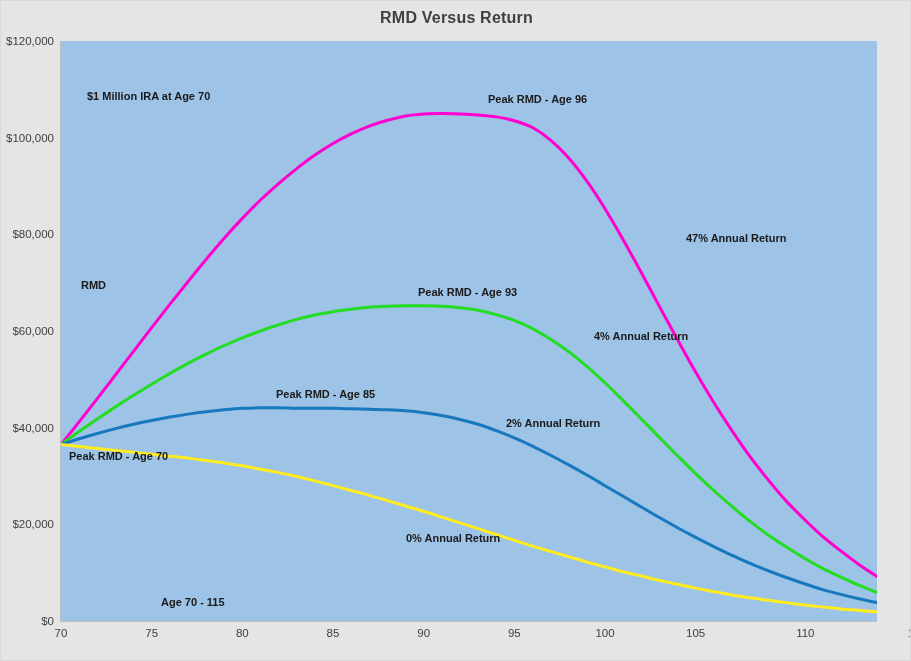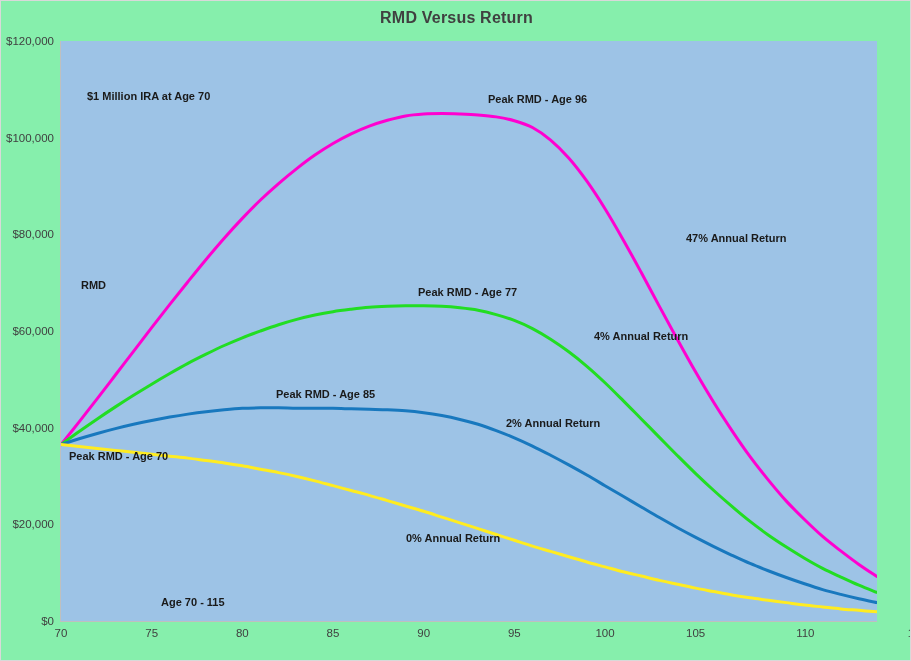--- a/index.html
+++ b/index.html
@@ -7,21 +7,21 @@
     padding: 0;
     background: #ffffff;
   }
   body {
     font-family: "Liberation Sans", sans-serif;
   }
   #chart-root {
     position: relative;
     width: 911px;
     height: 661px;
-    background: #86efac;
+    background: #e5e5e5;
     border: 1px solid #d9d9d9;
     box-sizing: border-box;
     overflow: hidden;
   }
   #chart-title {
     position: absolute;
     left: 0;
     top: 8px;
     width: 911px;
     text-align: center;
@@ -115,21 +115,21 @@
         <path d="M 0.00 403.58 C 3.02 401.41, 12.09 394.80, 18.13 390.53 C 24.18 386.26, 30.22 382.08, 36.27 377.97 C 42.31 373.86, 48.36 369.83, 54.40 365.88 C 60.44 361.94, 66.49 358.07, 72.53 354.28 C 78.58 350.50, 84.62 346.79, 90.67 343.17 C 96.71 339.54, 102.76 336.00, 108.80 332.53 C 114.84 329.07, 120.89 325.61, 126.93 322.38 C 132.98 319.16, 139.02 316.18, 145.07 313.20 C 151.11 310.22, 157.16 307.24, 163.20 304.50 C 169.24 301.76, 175.29 299.18, 181.33 296.77 C 187.38 294.35, 193.42 292.18, 199.47 290.00 C 205.51 287.82, 211.56 285.65, 217.60 283.72 C 223.64 281.78, 229.69 280.01, 235.73 278.40 C 241.78 276.79, 247.82 275.34, 253.87 274.05 C 259.91 272.76, 265.96 271.63, 272.00 270.67 C 278.04 269.70, 284.09 268.98, 290.13 268.25 C 296.18 267.52, 302.22 266.80, 308.27 266.32 C 314.31 265.83, 320.36 265.59, 326.40 265.35 C 332.44 265.11, 338.49 264.95, 344.53 264.87 C 350.58 264.79, 356.62 264.79, 362.67 264.87 C 368.71 264.95, 374.76 265.03, 380.80 265.35 C 386.84 265.67, 392.89 266.16, 398.93 266.80 C 404.98 267.44, 411.02 268.09, 417.07 269.22 C 423.11 270.34, 429.16 271.88, 435.20 273.57 C 441.24 275.26, 447.29 277.03, 453.33 279.37 C 459.38 281.70, 465.42 284.44, 471.47 287.58 C 477.51 290.72, 483.56 294.35, 489.60 298.22 C 495.64 302.08, 501.69 306.27, 507.73 310.78 C 513.78 315.29, 519.82 320.13, 525.87 325.28 C 531.91 330.44, 537.96 336.00, 544.00 341.72 C 550.04 347.44, 556.09 353.56, 562.13 359.60 C 568.18 365.64, 574.22 371.84, 580.27 377.97 C 586.31 384.09, 592.36 390.21, 598.40 396.33 C 604.44 402.46, 610.49 408.66, 616.53 414.70 C 622.58 420.74, 628.62 426.78, 634.67 432.58 C 640.71 438.38, 646.76 444.02, 652.80 449.50 C 658.84 454.98, 664.89 460.29, 670.93 465.45 C 676.98 470.61, 683.02 475.68, 689.07 480.43 C 695.11 485.19, 701.16 489.70, 707.20 493.97 C 713.24 498.24, 719.29 502.18, 725.33 506.05 C 731.38 509.92, 737.42 513.62, 743.47 517.17 C 749.51 520.71, 755.56 524.17, 761.60 527.32 C 767.64 530.46, 773.69 533.20, 779.73 536.02 C 785.78 538.84, 791.82 541.66, 797.87 544.23 C 803.91 546.81, 812.98 550.27, 816.00 551.48" fill="none" stroke="#22dd22" stroke-width="3" stroke-linecap="round" stroke-linejoin="round"></path>
         <path d="M 0.00 403.58 C 3.02 402.62, 12.09 399.64, 18.13 397.78 C 24.18 395.93, 30.22 394.16, 36.27 392.47 C 42.31 390.78, 48.36 389.16, 54.40 387.63 C 60.44 386.10, 66.49 384.65, 72.53 383.28 C 78.58 381.91, 84.62 380.62, 90.67 379.42 C 96.71 378.21, 102.76 377.08, 108.80 376.03 C 114.84 374.99, 120.89 374.02, 126.93 373.13 C 132.98 372.25, 139.02 371.44, 145.07 370.72 C 151.11 369.99, 157.16 369.35, 163.20 368.78 C 169.24 368.22, 175.29 367.66, 181.33 367.33 C 187.38 367.01, 193.42 366.93, 199.47 366.85 C 205.51 366.77, 211.56 366.77, 217.60 366.85 C 223.64 366.93, 229.69 367.25, 235.73 367.33 C 241.78 367.41, 247.82 367.33, 253.87 367.33 C 259.91 367.33, 265.96 367.25, 272.00 367.33 C 278.04 367.41, 284.09 367.66, 290.13 367.82 C 296.18 367.98, 302.22 368.14, 308.27 368.30 C 314.31 368.46, 320.36 368.54, 326.40 368.78 C 332.44 369.02, 338.49 369.27, 344.53 369.75 C 350.58 370.23, 356.62 370.88, 362.67 371.68 C 368.71 372.49, 374.76 373.46, 380.80 374.58 C 386.84 375.71, 392.89 377.00, 398.93 378.45 C 404.98 379.90, 411.02 381.43, 417.07 383.28 C 423.11 385.14, 429.16 387.31, 435.20 389.57 C 441.24 391.82, 447.29 394.24, 453.33 396.82 C 459.38 399.39, 465.42 402.13, 471.47 405.03 C 477.51 407.93, 483.56 411.08, 489.60 414.22 C 495.64 417.36, 501.69 420.58, 507.73 423.88 C 513.78 427.19, 519.82 430.57, 525.87 434.03 C 531.91 437.50, 537.96 441.12, 544.00 444.67 C 550.04 448.21, 556.09 451.76, 562.13 455.30 C 568.18 458.84, 574.22 462.39, 580.27 465.93 C 586.31 469.48, 592.36 473.10, 598.40 476.57 C 604.44 480.03, 610.49 483.41, 616.53 486.72 C 622.58 490.02, 628.62 493.24, 634.67 496.38 C 640.71 499.52, 646.76 502.59, 652.80 505.57 C 658.84 508.55, 664.89 511.45, 670.93 514.27 C 676.98 517.09, 683.02 519.91, 689.07 522.48 C 695.11 525.06, 701.16 527.40, 707.20 529.73 C 713.24 532.07, 719.29 534.33, 725.33 536.50 C 731.38 538.67, 737.42 540.77, 743.47 542.78 C 749.51 544.80, 755.56 546.81, 761.60 548.58 C 767.64 550.36, 773.69 551.89, 779.73 553.42 C 785.78 554.95, 791.82 556.40, 797.87 557.77 C 803.91 559.14, 812.98 560.99, 816.00 561.63" fill="none" stroke="#1878be" stroke-width="3" stroke-linecap="round" stroke-linejoin="round"></path>
         <path d="M 0.00 403.58 C 3.02 403.91, 12.09 404.87, 18.13 405.52 C 24.18 406.16, 30.22 406.81, 36.27 407.45 C 42.31 408.09, 48.36 408.74, 54.40 409.38 C 60.44 410.03, 66.49 410.67, 72.53 411.32 C 78.58 411.96, 84.62 412.61, 90.67 413.25 C 96.71 413.89, 102.76 414.54, 108.80 415.18 C 114.84 415.83, 120.89 416.39, 126.93 417.12 C 132.98 417.84, 139.02 418.73, 145.07 419.53 C 151.11 420.34, 157.16 421.06, 163.20 421.95 C 169.24 422.84, 175.29 423.80, 181.33 424.85 C 187.38 425.90, 193.42 427.11, 199.47 428.23 C 205.51 429.36, 211.56 430.41, 217.60 431.62 C 223.64 432.82, 229.69 434.11, 235.73 435.48 C 241.78 436.85, 247.82 438.30, 253.87 439.83 C 259.91 441.36, 265.96 443.06, 272.00 444.67 C 278.04 446.28, 284.09 447.89, 290.13 449.50 C 296.18 451.11, 302.22 452.64, 308.27 454.33 C 314.31 456.02, 320.36 457.88, 326.40 459.65 C 332.44 461.42, 338.49 463.19, 344.53 464.97 C 350.58 466.74, 356.62 468.43, 362.67 470.28 C 368.71 472.14, 374.76 474.15, 380.80 476.08 C 386.84 478.02, 392.89 479.95, 398.93 481.88 C 404.98 483.82, 411.02 485.75, 417.07 487.68 C 423.11 489.62, 429.16 491.55, 435.20 493.48 C 441.24 495.42, 447.29 497.35, 453.33 499.28 C 459.38 501.22, 465.42 503.23, 471.47 505.08 C 477.51 506.94, 483.56 508.63, 489.60 510.40 C 495.64 512.17, 501.69 513.94, 507.73 515.72 C 513.78 517.49, 519.82 519.34, 525.87 521.03 C 531.91 522.72, 537.96 524.26, 544.00 525.87 C 550.04 527.48, 556.09 529.17, 562.13 530.70 C 568.18 532.23, 574.22 533.60, 580.27 535.05 C 586.31 536.50, 592.36 538.03, 598.40 539.40 C 604.44 540.77, 610.49 541.98, 616.53 543.27 C 622.58 544.56, 628.62 545.92, 634.67 547.13 C 640.71 548.34, 646.76 549.39, 652.80 550.52 C 658.84 551.64, 664.89 552.85, 670.93 553.90 C 676.98 554.95, 683.02 555.91, 689.07 556.80 C 695.11 557.69, 701.16 558.41, 707.20 559.22 C 713.24 560.02, 719.29 560.83, 725.33 561.63 C 731.38 562.44, 737.42 563.32, 743.47 564.05 C 749.51 564.77, 755.56 565.34, 761.60 565.98 C 767.64 566.63, 773.69 567.35, 779.73 567.92 C 785.78 568.48, 791.82 568.88, 797.87 569.37 C 803.91 569.85, 812.98 570.58, 816.00 570.82" fill="none" stroke="#ffec20" stroke-width="3" stroke-linecap="round" stroke-linejoin="round"></path>
       </svg>
   </div>
 
   <div id="annotations-group">
       <div class="annot" style="left: 86px; top: 95px;">$1 Million IRA at Age 70</div>
       <div class="annot" style="left: 80px; top: 284px;">RMD</div>
       <div class="annot" style="left: 487px; top: 98px;">Peak RMD - Age 96</div>
-      <div class="annot" style="left: 417px; top: 291px;">Peak RMD - Age 77</div>
+      <div class="annot" style="left: 417px; top: 291px;">Peak RMD - Age 93</div>
       <div class="annot" style="left: 275px; top: 393px;">Peak RMD - Age 85</div>
       <div class="annot" style="left: 68px; top: 455px;">Peak RMD - Age 70</div>
       <div class="annot" style="left: 685px; top: 237px;">47% Annual Return</div>
       <div class="annot" style="left: 593px; top: 335px;">4% Annual Return</div>
       <div class="annot" style="left: 505px; top: 422px;">2% Annual Return</div>
       <div class="annot" style="left: 405px; top: 537px;">0% Annual Return</div>
       <div class="annot" style="left: 160px; top: 601px;">Age 70 - 115</div>
     </div>
 
 </div>

